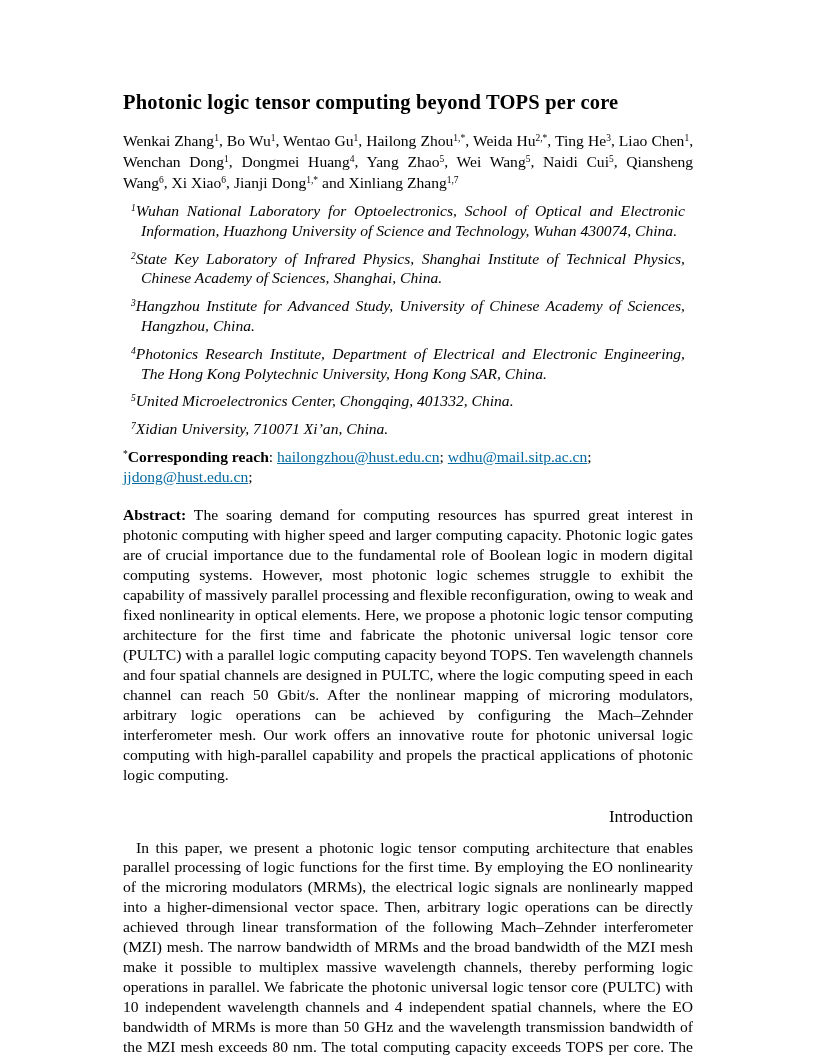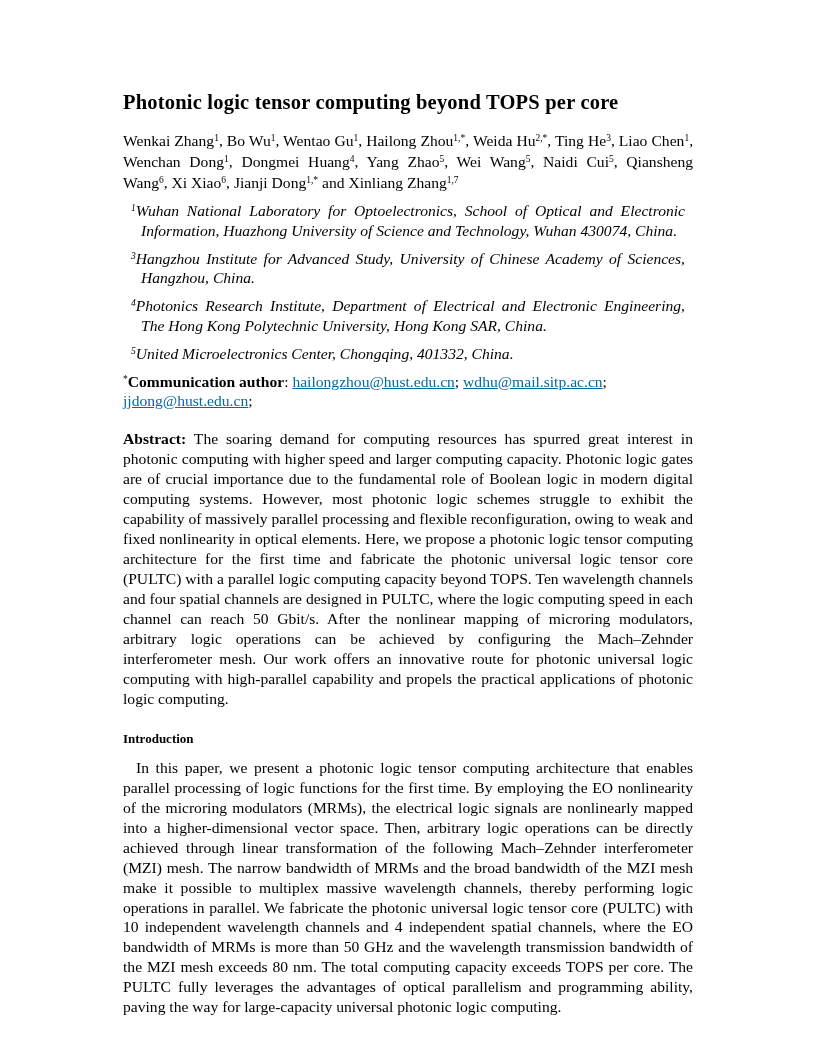--- a/index.html
+++ b/index.html
@@ -54,49 +54,52 @@
     text-decoration: underline;
     cursor: pointer;
   }
   .abstract {
     margin: 18px 0 0 0;
     line-height: 20px;
     text-align: justify;
   }
   .abstract b { font-weight: bold; }
   h2.section-heading {
-    font-size: 13px;
-    font-weight: bold;
+    font-size: 17px;
+    font-weight: normal;
     margin: 22px 0 11px 0;
+    text-align: right;
   }
   .body-par {
     margin: 0;
     line-height: 19.9px;
     text-align: justify;
     text-indent: 13px;
   }
 </style>
 </head>
 <body>
 
 <div class="page">
 
   <h1 class="title">Photonic logic tensor computing beyond TOPS per core</h1>
 
   <p class="authors"><span>Wenkai Zhang</span><sup>1</sup>, <span>Bo Wu</span><sup>1</sup>, <span>Wentao Gu</span><sup>1</sup>, <span>Hailong Zhou</span><sup>1,*</sup>, <span>Weida Hu</span><sup>2,*</sup>, <span>Ting He</span><sup>3</sup>, <span>Liao Chen</span><sup>1</sup>, <span>Wenchan Dong</span><sup>1</sup>, <span>Dongmei Huang</span><sup>4</sup>, <span>Yang Zhao</span><sup>5</sup>, <span>Wei Wang</span><sup>5</sup>, <span>Naidi Cui</span><sup>5</sup>, <span>Qiansheng Wang</span><sup>6</sup>, <span>Xi Xiao</span><sup>6</sup>, <span>Jianji Dong</span><sup>1,*</sup> and <span>Xinliang Zhang</span><sup>1,7</sup></p>
 
   <div class="affiliations">
       <p class="aff"><sup>1</sup>Wuhan National Laboratory for Optoelectronics, School of Optical and Electronic Information, Huazhong University of Science and Technology, Wuhan 430074, China.</p>
+      <p class="aff"><sup>2</sup>State Key Laboratory of Infrared Physics, Shanghai Institute of Technical Physics, Chinese Academy of Sciences, Shanghai, China.</p>
       <p class="aff"><sup>3</sup>Hangzhou Institute for Advanced Study, University of Chinese Academy of Sciences, Hangzhou, China.</p>
       <p class="aff"><sup>4</sup>Photonics Research Institute, Department of Electrical and Electronic Engineering, The Hong Kong Polytechnic University, Hong Kong SAR, China.</p>
       <p class="aff"><sup>5</sup>United Microelectronics Center, Chongqing, 401332, China.</p>
+      <p class="aff"><sup>7</sup>Xidian University, 710071 Xi’an, China.</p>
     </div>
 
   <p class="corresponding">
-    <sup>*</sup><b>Communication author</b><span>: </span><span><a class="email" href="#">hailongzhou@hust.edu.cn</a>; <a class="email" href="#">wdhu@mail.sitp.ac.cn</a>; <a class="email" href="#">jjdong@hust.edu.cn</a>;</span>
+    <sup>*</sup><b>Corresponding reach</b><span>: </span><span><a class="email" href="#">hailongzhou@hust.edu.cn</a>; <a class="email" href="#">wdhu@mail.sitp.ac.cn</a>; <a class="email" href="#">jjdong@hust.edu.cn</a>;</span>
   </p>
 
   <p class="abstract">
     <b>Abstract:</b><span> The soaring demand for computing resources has spurred great interest in photonic computing with higher speed and larger computing capacity. Photonic logic gates are of crucial importance due to the fundamental role of Boolean logic in modern digital computing systems. However, most photonic logic schemes struggle to exhibit the capability of massively parallel processing and flexible reconfiguration, owing to weak and fixed nonlinearity in optical elements. Here, we propose a photonic logic tensor computing architecture for the first time and fabricate the photonic universal logic tensor core (PULTC) with a parallel logic computing capacity beyond TOPS. Ten wavelength channels and four spatial channels are designed in PULTC, where the logic computing speed in each channel can reach 50 Gbit/s. After the nonlinear mapping of microring modulators, arbitrary logic operations can be achieved by configuring the Mach–Zehnder interferometer mesh. Our work offers an innovative route for photonic universal logic computing with high-parallel capability and propels the practical applications of photonic logic computing.</span>
   </p>
 
   <h2 class="section-heading">Introduction</h2>
 
   <p class="body-par">In this paper, we present a photonic logic tensor computing architecture that enables parallel processing of logic functions for the first time. By employing the EO nonlinearity of the microring modulators (MRMs), the electrical logic signals are nonlinearly mapped into a higher-dimensional vector space. Then, arbitrary logic operations can be directly achieved through linear transformation of the following Mach–Zehnder interferometer (MZI) mesh. The narrow bandwidth of MRMs and the broad bandwidth of the MZI mesh make it possible to multiplex massive wavelength channels, thereby performing logic operations in parallel. We fabricate the photonic universal logic tensor core (PULTC) with 10 independent wavelength channels and 4 independent spatial channels, where the EO bandwidth of MRMs is more than 50 GHz and the wavelength transmission bandwidth of the MZI mesh exceeds 80 nm. The total computing capacity exceeds TOPS per core. The PULTC fully leverages the advantages of optical parallelism and programming ability, paving the way for large-capacity universal photonic logic computing.</p>
 

